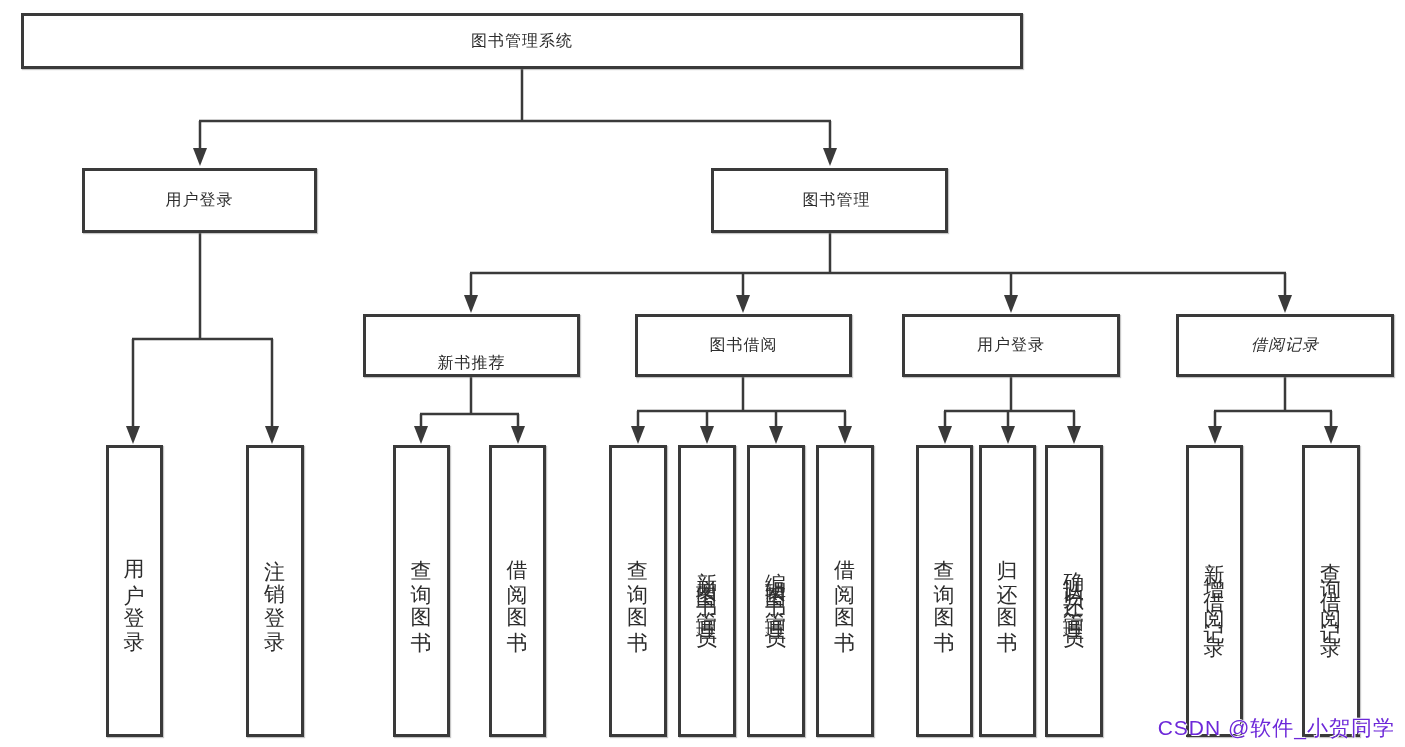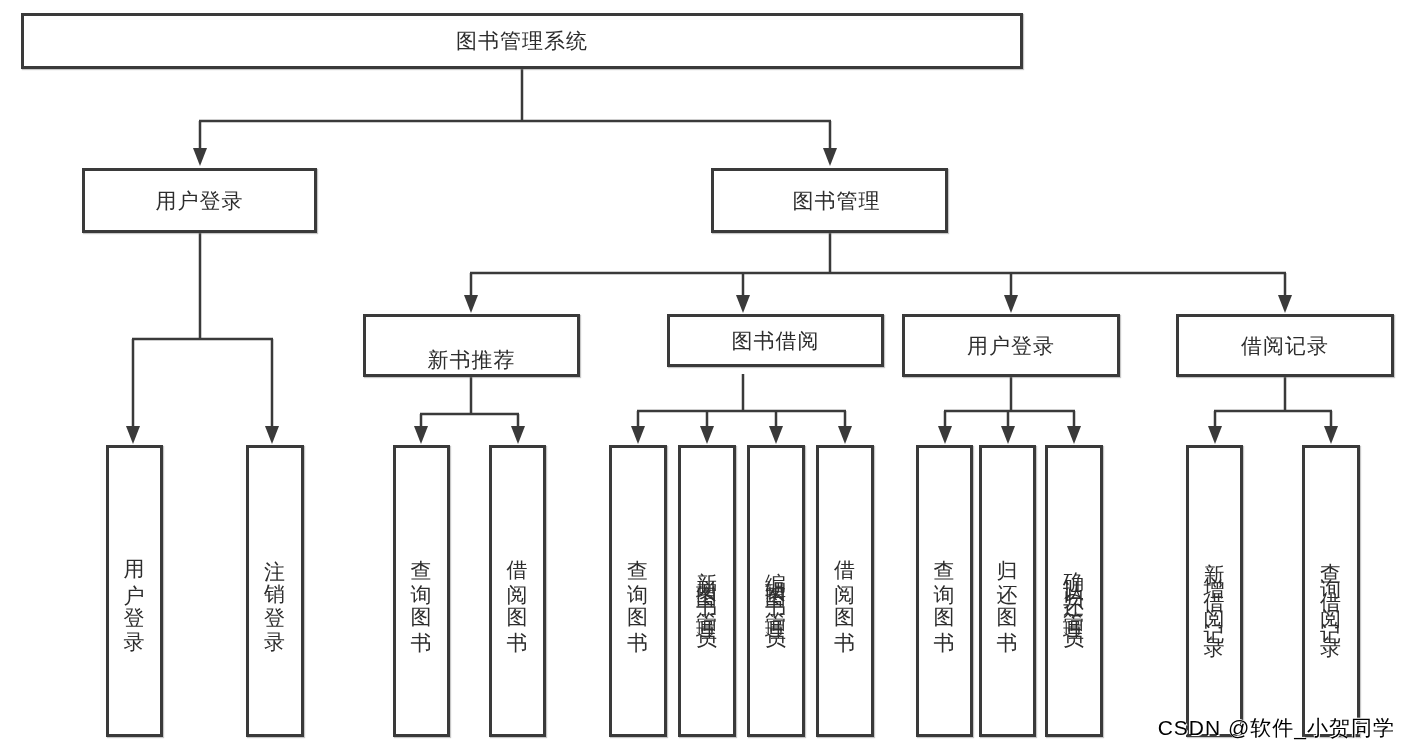--- a/index.html
+++ b/index.html
@@ -7,30 +7,30 @@
     position:relative;width:1405px;height:747px;background:#ffffff;overflow:hidden;
     font-family:"Liberation Sans","DejaVu Sans",sans-serif;
   }
   .wires{position:absolute;left:0;top:0;width:1405px;height:747px;z-index:0;pointer-events:none;}
   .box{
     position:absolute;background:#ffffff;border:3px solid #3a3a3a;box-sizing:border-box;
     display:flex;align-items:center;justify-content:center;
     color:#2d2d2d;z-index:1;
     box-shadow:1px 1px 1px rgba(130,130,130,.45);
   }
-  .hbox{font-size:21px;letter-spacing:1px;}
+  .hbox{font-size:16px;letter-spacing:1px;}
   .vbox{top:445px;height:292px;}
   .vtext{
     writing-mode:vertical-rl;
     font-size:21px;color:#2d2d2d;line-height:1;
     white-space:nowrap;
   }
   .watermark{
     position:absolute;right:10px;bottom:5px;z-index:2;
-    font-size:21px;color:#000000;letter-spacing:1px;
+    font-size:21px;color:#6d28d9;letter-spacing:1px;
     text-shadow:1px 1px 0 #ffffff,-1px -1px 0 #ffffff;
   }
 </style>
 </head>
 <body>
 
 <div class="stage">
 
   <svg class="wires" viewBox="0 0 1405 747" xmlns="http://www.w3.org/2000/svg">
     <path fill="none" stroke="#3a3a3a" stroke-width="2.5" d="
@@ -97,27 +97,27 @@
   <div class="box hbox" style="left:82px;top:168px;width:235px;height:65px;">
     <span>用户登录</span>
   </div>
   <div class="box hbox" style="left:711px;top:168px;width:237px;height:65px;padding-left:14px;">
     <span>图书管理</span>
   </div>
 
   <div class="box hbox" style="left:363px;top:314px;width:217px;height:63px;align-items:flex-end;">
     <span>新书推荐</span>
   </div>
-  <div class="box hbox" style="left:635px;top:314px;width:217px;height:53px;margin-left:32px;">
+  <div class="box hbox" style="left:635px;top:314px;width:217px;height:63px;">
     <span>图书借阅</span>
   </div>
   <div class="box hbox" style="left:902px;top:314px;width:218px;height:63px;">
     <span>用户登录</span>
   </div>
-  <div class="box hbox" style="left:1176px;top:314px;width:218px;height:63px;">
+  <div class="box hbox" style="left:1176px;top:314px;width:218px;height:63px;font-style:italic;">
     <span>借阅记录</span>
   </div>
 
   <div class="box vbox" style="left:106px;width:57px;">
     <div class="vtext" style="letter-spacing: 24px;">用户登录</div>
   </div>
   <div class="box vbox" style="left:246px;width:58px;">
     <div class="vtext" style="letter-spacing: 24px;">注销登录</div>
   </div>
 

